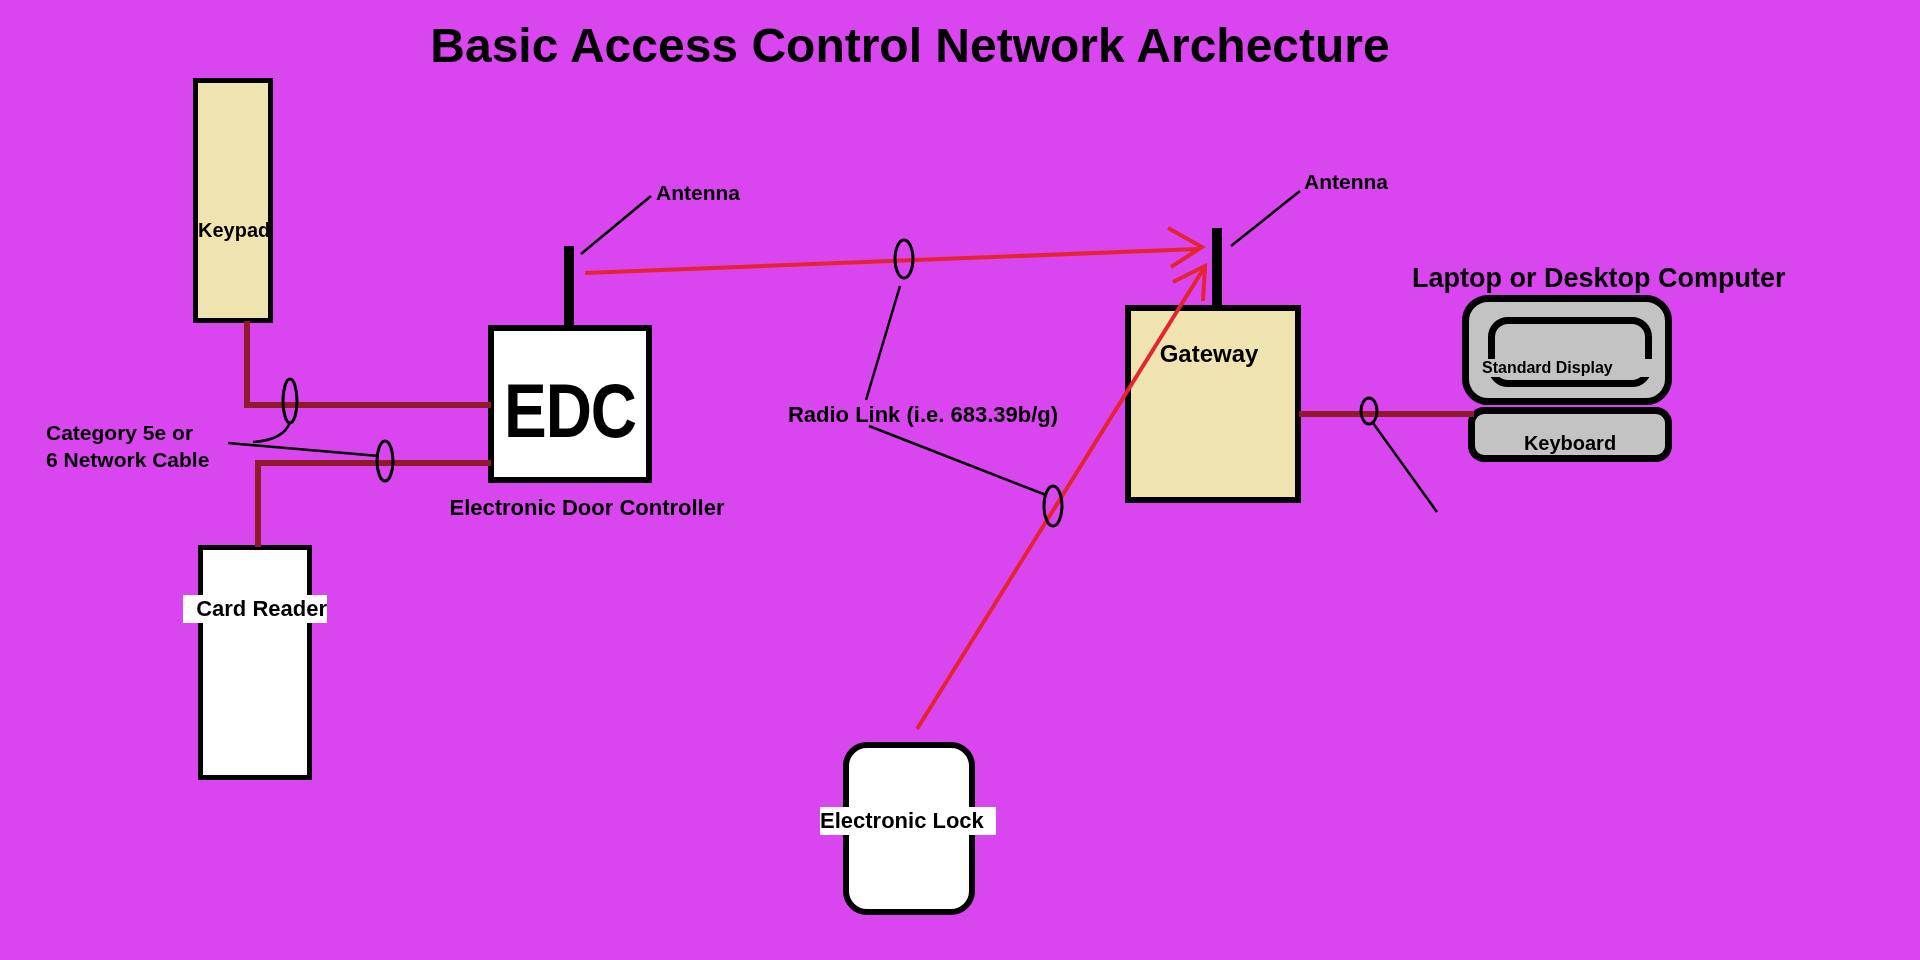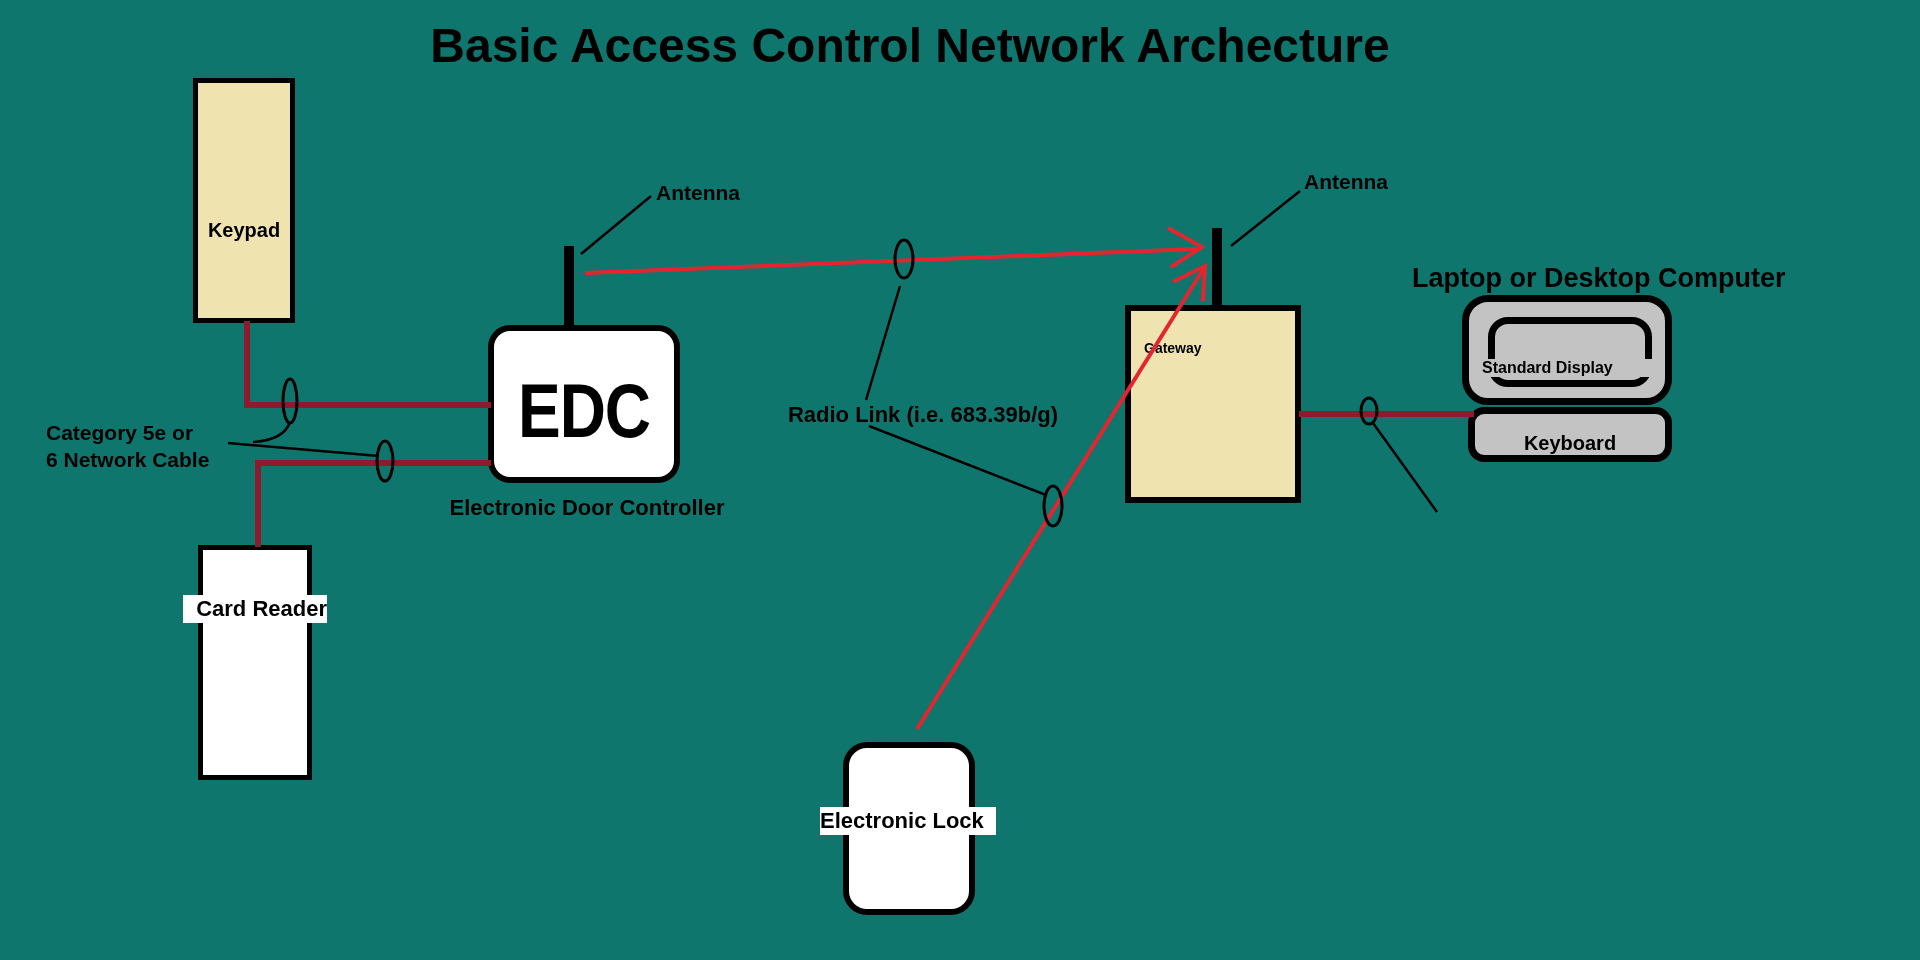--- a/index.html
+++ b/index.html
@@ -1,31 +1,31 @@
 <!DOCTYPE html>
 <html style="--tan: #EFE4B0; --gray: #C3C3C3; --cable-dark-red: #8F1A2D; --radio-red: #E32530; --ink: #000000;"><head>
 <meta charset="utf-8">
 <style>
   html,body{margin:0;padding:0;background:#fff;}
   body{width:1920px;height:960px;overflow:hidden;
        font-family:"Liberation Sans","DejaVu Sans",sans-serif;font-weight:bold;color:#000;}
-  .canvas{position:relative;width:1920px;height:960px;background:#0f766e;}
+  .canvas{position:relative;width:1920px;height:960px;background:#d946ef;}
 
   .title{position:absolute;top:18px;left:358px;width:1104px;text-align:center;
          font-size:48px;letter-spacing:0px;}
 
   .box{position:absolute;box-sizing:border-box;border:5px solid var(--ink);z-index:1;}
-  .keypad{left:193px;top:78px;width:102px;height:245px;background:var(--tan);}
+  .keypad{left:193px;top:78px;width:80px;height:245px;background:var(--tan);}
   .keypad .inlabel{position:absolute;left:0;right:0;top:136px;text-align:center;font-size:20px;}
   .cardreader{left:198px;top:545px;width:114px;height:235px;background:#fff;}
-  .edc{left:488px;top:325px;width:192px;height:158px;background:#fff;border-width:6px;
-       display:flex;align-items:center;justify-content:center;padding-top:14px;border-radius:22px;}
+  .edc{left:488px;top:325px;width:164px;height:158px;background:#fff;border-width:6px;
+       display:flex;align-items:center;justify-content:center;padding-top:14px;}
   .edc-text{font-size:64px;transform:scaleY(1.18);letter-spacing:-1px;}
   .gateway{left:1125px;top:305px;width:176px;height:198px;background:var(--tan);border-width:6px;}
-  .gateway .inlabel{position:absolute;left:13px;right:10px;top:29px;text-align:left;font-size:14px;}
+  .gateway .inlabel{position:absolute;left:2px;right:10px;top:29px;text-align:center;font-size:24px;}
   .monitor{left:1462px;top:295px;width:210px;height:110px;background:var(--gray);
            border-width:7px;border-radius:26px;}
   .screen{left:1488px;top:317px;width:164px;height:70px;background:var(--gray);
           border-width:7px;border-radius:20px;}
   .keyboard{left:1468px;top:407px;width:204px;height:55px;background:var(--gray);
             border-width:7px;border-radius:16px;display:flex;align-items:flex-end;justify-content:center;}
   .keyboard .inlabel{font-size:20px;}
   .lock{left:843px;top:742px;width:132px;height:173px;background:#fff;
         border-width:6px;border-radius:24px;}
 

